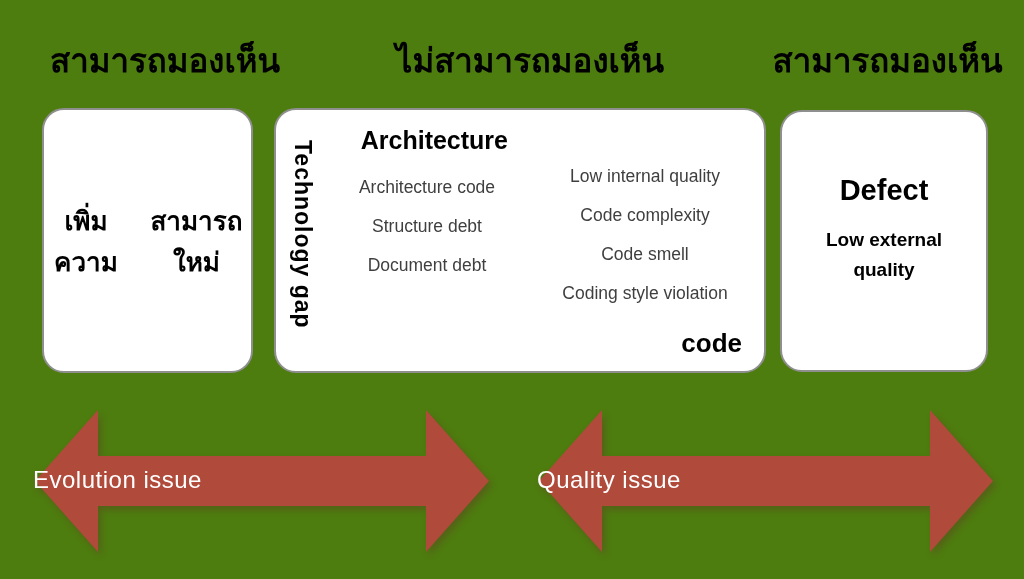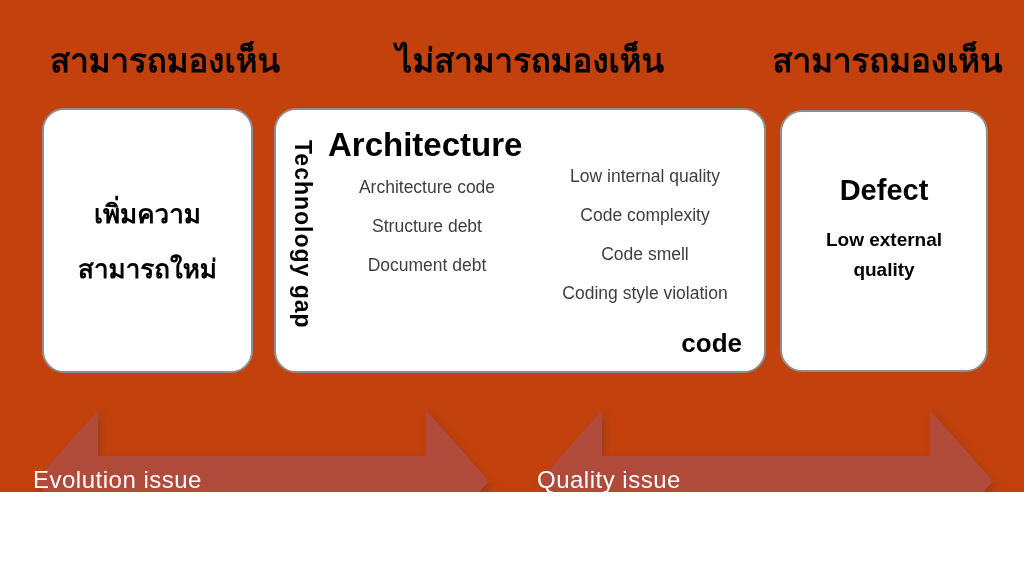--- a/index.html
+++ b/index.html
@@ -1,20 +1,20 @@
 <!DOCTYPE html>
 <html><head>
 <meta charset="utf-8">
 <style>
   html, body { margin: 0; padding: 0; background: #fff; }
   .canvas {
     position: relative;
     width: 1024px;
-    height: 492px;
-    background: #c2410c;
+    height: 579px;
+    background: #4d7c0f;
     font-family: "Liberation Sans", "DejaVu Sans", sans-serif;
     overflow: hidden;
   }
 
   
   .hdr {
     position: absolute;
     top: 38px;
     font-size: 33px;
     font-weight: bold;
@@ -35,42 +35,42 @@
     border-radius: 22px;
     background: #ffffff;
   }
   .box-left   { left: 42px;  top: 108px; width: 211px; height: 265px; }
   .box-center { left: 274px; top: 108px; width: 492px; height: 265px; }
   .box-right  { left: 780px; top: 110px; width: 208px; height: 262px; }
 
   
   .box-left-inner {
     position: absolute; inset: 0;
-    display: flex; flex-direction: column;
+    display: flex; flex-direction: row;
     align-items: center; justify-content: center;
     gap: 14px;
     font-size: 26px; font-weight: bold; color: #000;
     text-align: center;
   }
 
   
   .side-label {
     position: absolute;
     left: 8px; top: 30px; height: 235px; width: 36px;
     writing-mode: vertical-rl;
     text-orientation: mixed;
     font-size: 23px; font-weight: bold; color: #000;
     letter-spacing: 1px;
     display: flex; align-items: center; justify-content: flex-start;
   }
   .cb-heading {
     position: absolute;
     left: 52px; top: 16px; width: 180px;
     text-align: right;
-    font-size: 33px; font-weight: bold; color: #000;
+    font-size: 25px; font-weight: bold; color: #000;
   }
   .col { position: absolute; text-align: center; color: #3f3f3f; font-size: 17.5px; }
   .col .item { height: 39px; line-height: 39px; white-space: nowrap; }
   .col-debts    { left: 56px;  top: 58px;  width: 190px; }
   .col-quality  { left: 274px; top: 47px;  width: 190px; }
   .cb-footer {
     position: absolute;
     right: 22px; bottom: 12px;
     font-size: 26px; font-weight: bold; color: #000;
   }

